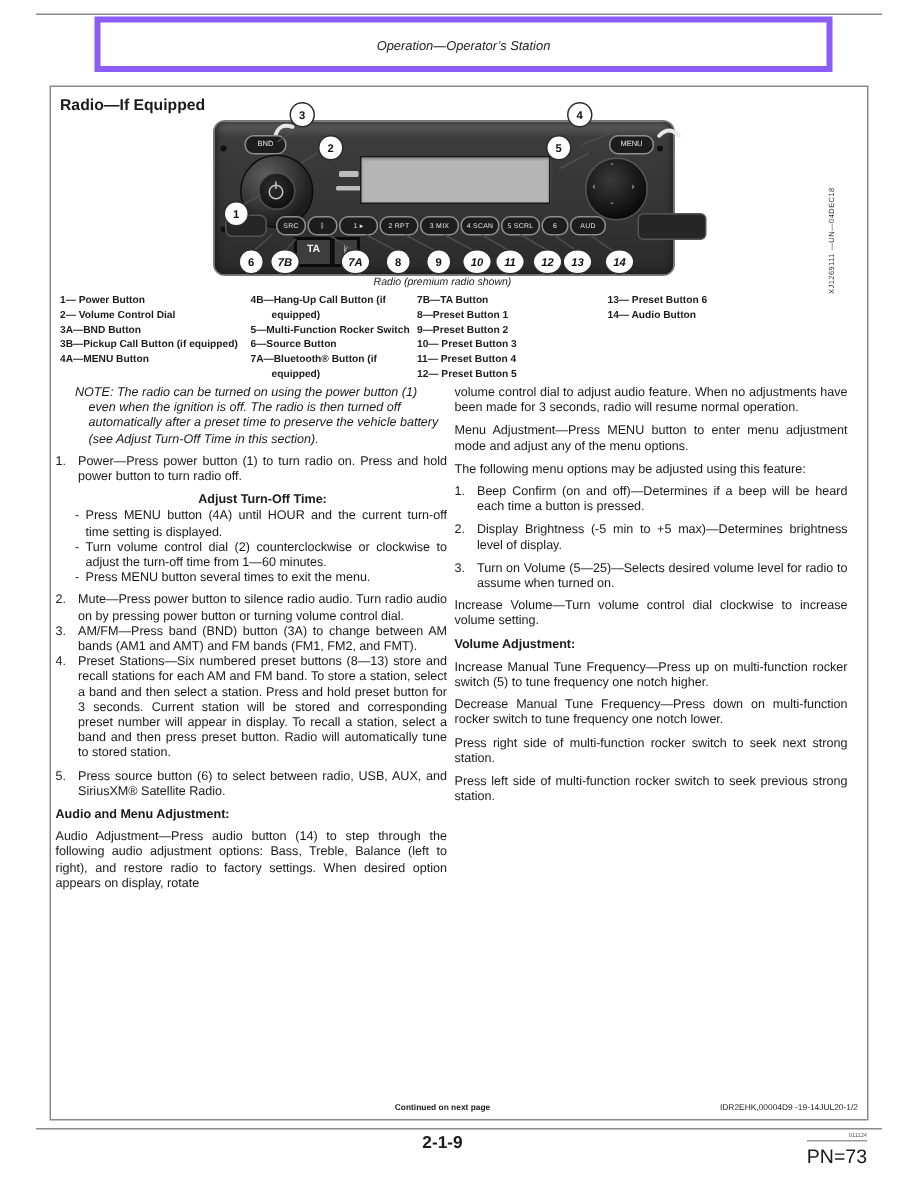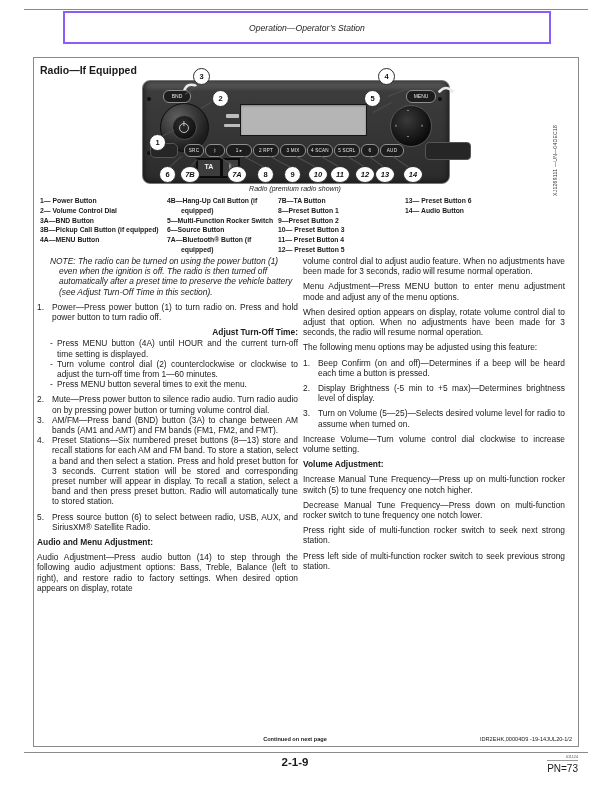--- a/index.html
+++ b/index.html
@@ -1,21 +1,21 @@
 <!DOCTYPE html>
 <html><head>
 <meta charset="utf-8">
 <style>
   html,body{margin:0;padding:0;background:#ffffff;}
   .page{position:relative;width:612px;height:792px;background:#ffffff;overflow:hidden;
         font-family:"Liberation Sans", sans-serif;color:#1a1a1a;}
   .line{position:absolute;background:#8a8a8a;}
   
   .header-box{position:absolute;left:63px;top:11px;width:484px;height:29px;
-      border:2px solid #8b5cf6;display:flex;align-items:center;justify-content:center;}
+      border:4px solid #8b5cf6;display:flex;align-items:center;justify-content:center;}
   .header-title{font-style:italic;font-size:8.6px;color:#222;}
   
   .content-box{position:absolute;left:33px;top:57px;width:544px;height:688px;
       border:1px solid #8a8a8a;background:#fff;}
   .section-title{position:absolute;left:40px;top:64px;font-weight:bold;font-size:10.5px;}
   
   .radio-body{position:absolute;left:142px;top:80px;width:306px;height:102px;border-radius:8px;
       background:linear-gradient(180deg,#6a6a6a 0%,#3c3c3c 10%,#353535 55%,#2a2a2a 100%);
       border:1px solid #777;box-shadow:inset 0 0 6px #111;}
   .screw{position:absolute;width:4px;height:4px;border-radius:50%;background:#101010;}
@@ -56,34 +56,34 @@
   .leg-col{position:absolute;top:196px;font-size:6.8px;font-weight:bold;line-height:9.8px;}
   .leg-item{padding-left:14px;text-indent:-14px;}
   
   .bodycol{position:absolute;top:256px;font-size:8.4px;line-height:10.2px;text-align:justify;}
   .bodycol .blk{margin-bottom:5px;}
   .note1{font-style:italic;margin-left:13px;padding-left:9px;text-indent:-9px;text-align:left;}
   .note2{font-style:italic;margin-left:18px;padding-left:10px;text-indent:-10px;text-align:left;}
   .li{display:flex;}
   .li .num{width:15px;flex:0 0 15px;}
   .li .txt{flex:1;}
-  .subhead{font-weight:bold;margin-left:15px;margin-bottom:1px;text-align:right;}
+  .subhead{font-weight:bold;margin-left:15px;margin-bottom:1px;text-align:center;}
   .dash{display:flex;margin-left:13px;margin-bottom:0;}
   .dash .bullet{width:7px;flex:0 0 7px;}
   .heading{font-weight:bold;text-align:left;}
   
   .box-footer-continued{position:absolute;left:180px;top:736px;width:230px;text-align:center;
       font-weight:bold;font-size:5.6px;}
   .box-footer-code{position:absolute;right:40px;top:736px;font-size:5.6px;color:#222;}
   .bottom-rule{position:absolute;left:24px;top:752px;width:564px;height:1px;background:#8a8a8a;}
   .page-number{position:absolute;left:245px;top:756px;width:100px;text-align:center;
       font-weight:bold;font-size:11.5px;}
   .pn-block{position:absolute;right:34px;top:755px;text-align:right;}
   .print-code{font-size:3.8px;color:#555;border-bottom:0.8px solid #999;padding-bottom:1px;}
-  .pn-text{font-size:10px;margin-top:1.5px;}
+  .pn-text{font-size:13px;margin-top:1.5px;}
 </style>
 </head>
 <body>
 
 <div class="page">
 
   <div class="line" style="left:24px;top:9px;width:564px;height:1px;"></div>
   <div class="header-box">
     <span class="header-title">Operation—Operator’s Station</span>
   </div>
@@ -237,21 +237,20 @@
       <span class="num">5.</span>
       <span class="txt">Press source button (6) to select between radio, USB, AUX, and SiriusXM® Satellite Radio.</span>
     </div>
     <div class="blk heading">Audio and Menu Adjustment:</div>
     <div class="blk">Audio Adjustment—Press audio button (14) to step through the following audio adjustment options: Bass, Treble, Balance (left to right), and restore radio to factory settings.  When desired option appears on display, rotate</div>
   </div>
 
   <div class="bodycol" style="left:303px;width:262px;">
     <div class="blk">volume control dial to adjust audio feature.  When no adjustments have been made for 3 seconds, radio will resume normal operation.</div>
     <div class="blk">Menu Adjustment—Press MENU button to enter menu adjustment mode and adjust any of the menu options.</div>
-    <div class="blk">When desired option appears on display, rotate volume control dial to adjust that option.  When no adjustments have been made for 3 seconds, the radio will resume normal operation.</div>
     <div class="blk">The following menu options may be adjusted using this feature:</div>
     <div class="blk li">
       <span class="num">1.</span>
       <span class="txt">Beep Confirm (on and off)—Determines if a beep will be heard each time a button is pressed.</span>
     </div>
     <div class="blk li">
       <span class="num">2.</span>
       <span class="txt">Display Brightness (-5 min to +5 max)—Determines brightness level of display.</span>
     </div>
     <div class="blk li">

